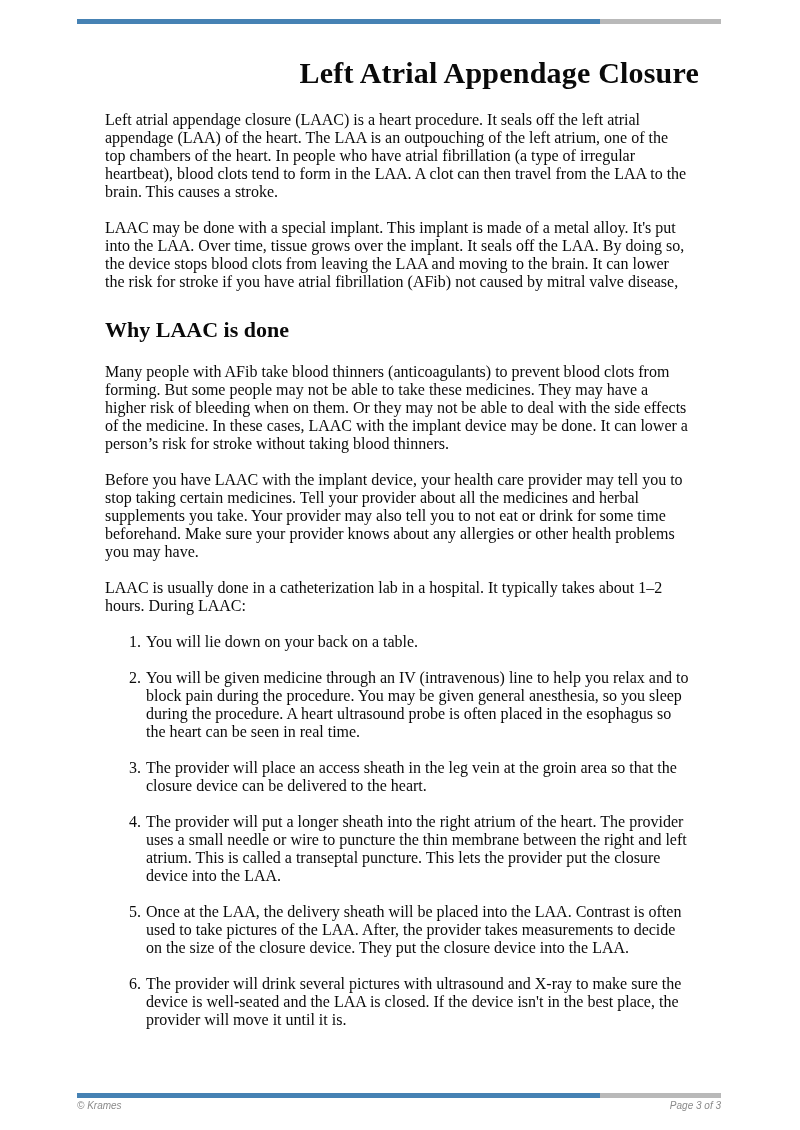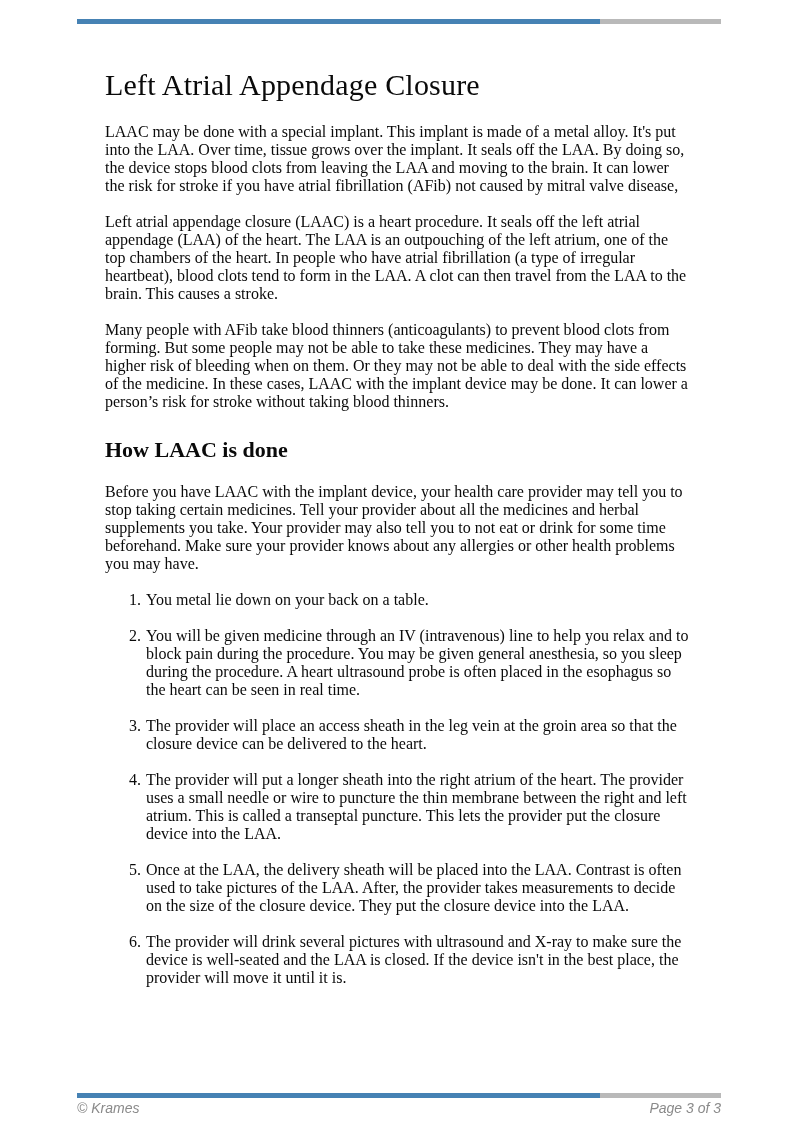--- a/index.html
+++ b/index.html
@@ -31,25 +31,26 @@
   .rule-top { top: 19px; }
   .rule-bottom { top: 1093px; }
 
   .content {
     position: absolute;
     left: 105px;
     top: 56px;
     width: 594px;
   }
   h1 {
-    margin: 12px 0 21px 0;
+    margin: 0 0 21px 0;
     font-size: 30px;
     line-height: 34px;
-    font-weight: normal;
+    font-weight: bold;
     letter-spacing: 0.2px;
+    text-align: right;
   }
   h2 {
     margin: 26px 0 21px 0;
     font-size: 22px;
     line-height: 25px;
     font-weight: bold;
   }
   p.body-text {
     margin: 0 0 18px 0;
     font-size: 16px;
@@ -76,62 +77,64 @@
   }
   .footer-row {
     position: absolute;
     left: 77px;
     top: 1100px;
     width: 644px;
     display: flex;
     justify-content: space-between;
     font-family: "Liberation Sans", sans-serif;
     font-style: italic;
-    font-size: 14px;
+    font-size: 10px;
     color: var(--footer-text);
   }
 </style>
 </head>
 <body>
 
 <div class="rule rule-top">
   <div class="blue"></div>
   <div class="gray"></div>
 </div>
 
 <div class="content">
   <h1>Left Atrial Appendage Closure</h1>
 
-  <p class="body-text">LAAC may be done with a special implant. This implant is made of a metal alloy. It's put
-into the LAA. Over time, tissue grows over the implant. It seals off the LAA. By doing so,
-the device stops blood clots from leaving the LAA and moving to the brain. It can lower
-the risk for stroke if you have atrial fibrillation (AFib) not caused by mitral valve disease,</p>
   <p class="body-text">Left atrial appendage closure (LAAC) is a heart procedure. It seals off the left atrial
 appendage (LAA) of the heart. The LAA is an outpouching of the left atrium, one of the
 top chambers of the heart. In people who have atrial fibrillation (a type of irregular
 heartbeat), blood clots tend to form in the LAA. A clot can then travel from the LAA to the
 brain. This causes a stroke.</p>
+  <p class="body-text">LAAC may be done with a special implant. This implant is made of a metal alloy. It's put
+into the LAA. Over time, tissue grows over the implant. It seals off the LAA. By doing so,
+the device stops blood clots from leaving the LAA and moving to the brain. It can lower
+the risk for stroke if you have atrial fibrillation (AFib) not caused by mitral valve disease,</p>
 
+  <h2>Why LAAC is done</h2>
   <p class="body-text">Many people with AFib take blood thinners (anticoagulants) to prevent blood clots from
 forming. But some people may not be able to take these medicines. They may have a
 higher risk of bleeding when on them. Or they may not be able to deal with the side effects
 of the medicine. In these cases, LAAC with the implant device may be done. It can lower a
 person’s risk for stroke without taking blood thinners.</p>
 
-  <h2>How LAAC is done</h2>
   <p class="body-text">Before you have LAAC with the implant device, your health care provider may tell you to
 stop taking certain medicines. Tell your provider about all the medicines and herbal
 supplements you take. Your provider may also tell you to not eat or drink for some time
 beforehand. Make sure your provider knows about any allergies or other health problems
 you may have.</p>
+  <p class="body-text">LAAC is usually done in a catheterization lab in a hospital. It typically takes about 1–2
+hours. During LAAC:</p>
 
   <div class="steps">
     <div class="step">
       <span class="step-num">1.</span>
-      <span class="step-text">You metal lie down on your back on a table.</span>
+      <span class="step-text">You will lie down on your back on a table.</span>
     </div>
     <div class="step">
       <span class="step-num">2.</span>
       <span class="step-text">You will be given medicine through an IV (intravenous) line to help you relax and to
 block pain during the procedure. You may be given general anesthesia, so you sleep
 during the procedure. A heart ultrasound probe is often placed in the esophagus so
 the heart can be seen in real time.</span>
     </div>
     <div class="step">
       <span class="step-num">3.</span>

